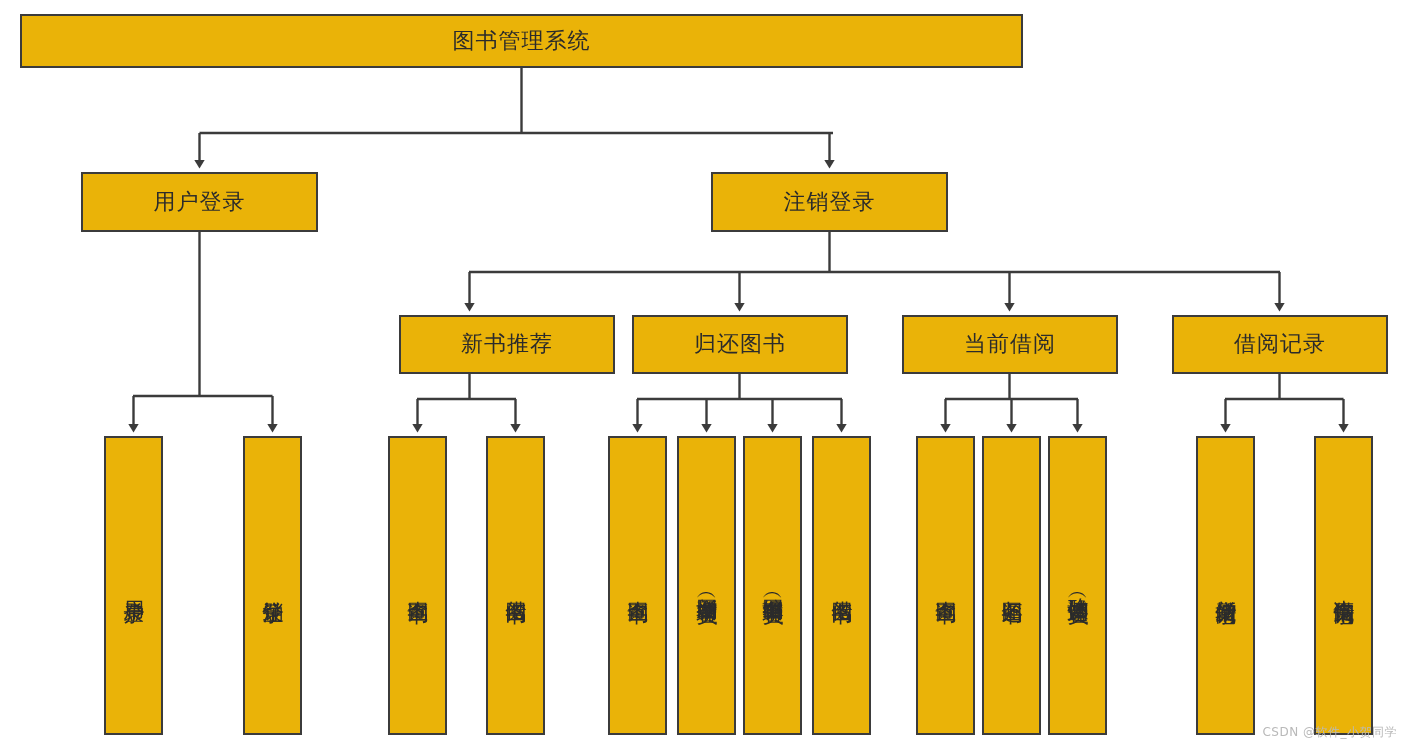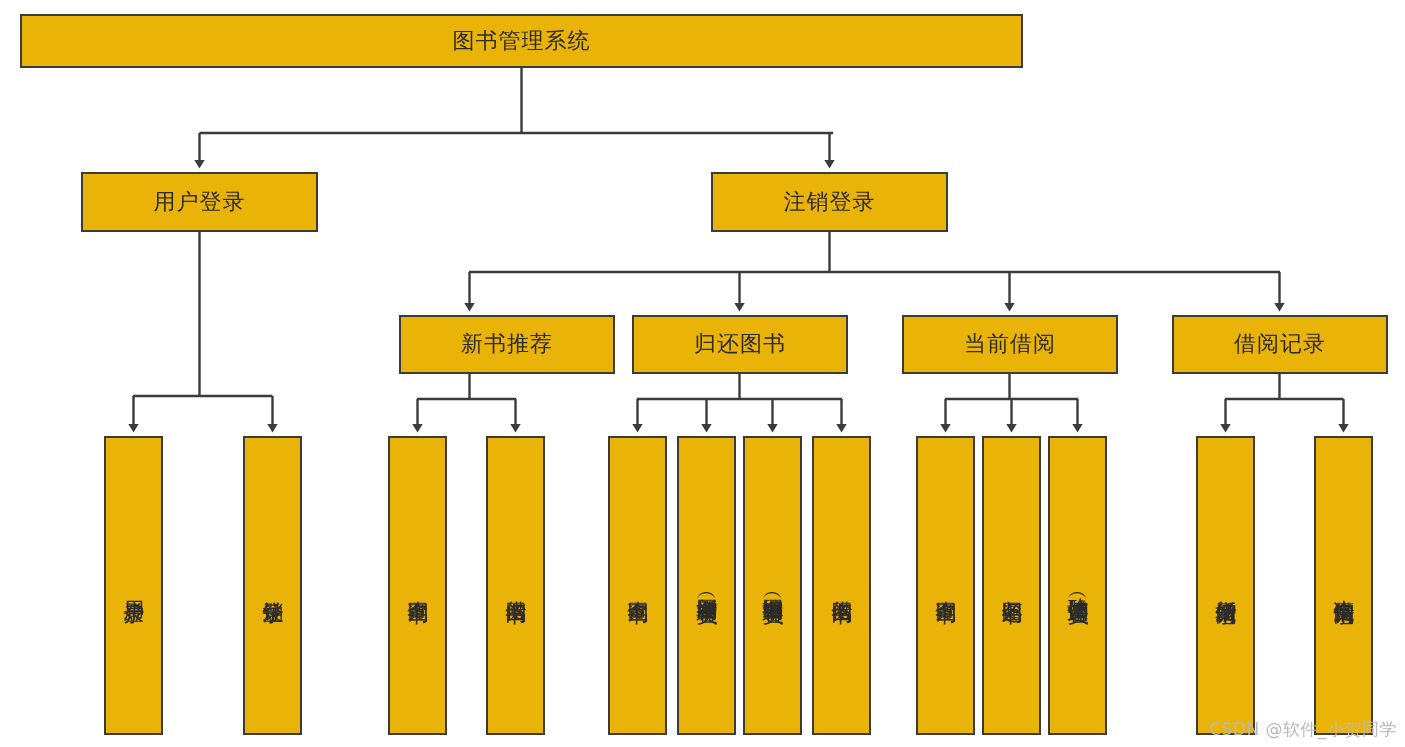--- a/index.html
+++ b/index.html
@@ -52,21 +52,21 @@
     display: block;
   }
   .node .htext {
     display: block;
     white-space: nowrap;
   }
   #watermark {
     position: absolute;
     right: 8px;
     bottom: 6px;
-    font-size: 17px;
+    font-size: 12px;
     color: #b9b9b9;
     letter-spacing: 0.5px;
     white-space: nowrap;
     font-family: "DejaVu Sans", "Liberation Sans", sans-serif;
   }
 </style>
 </head>
 <body>
 
 <div id="canvas">

